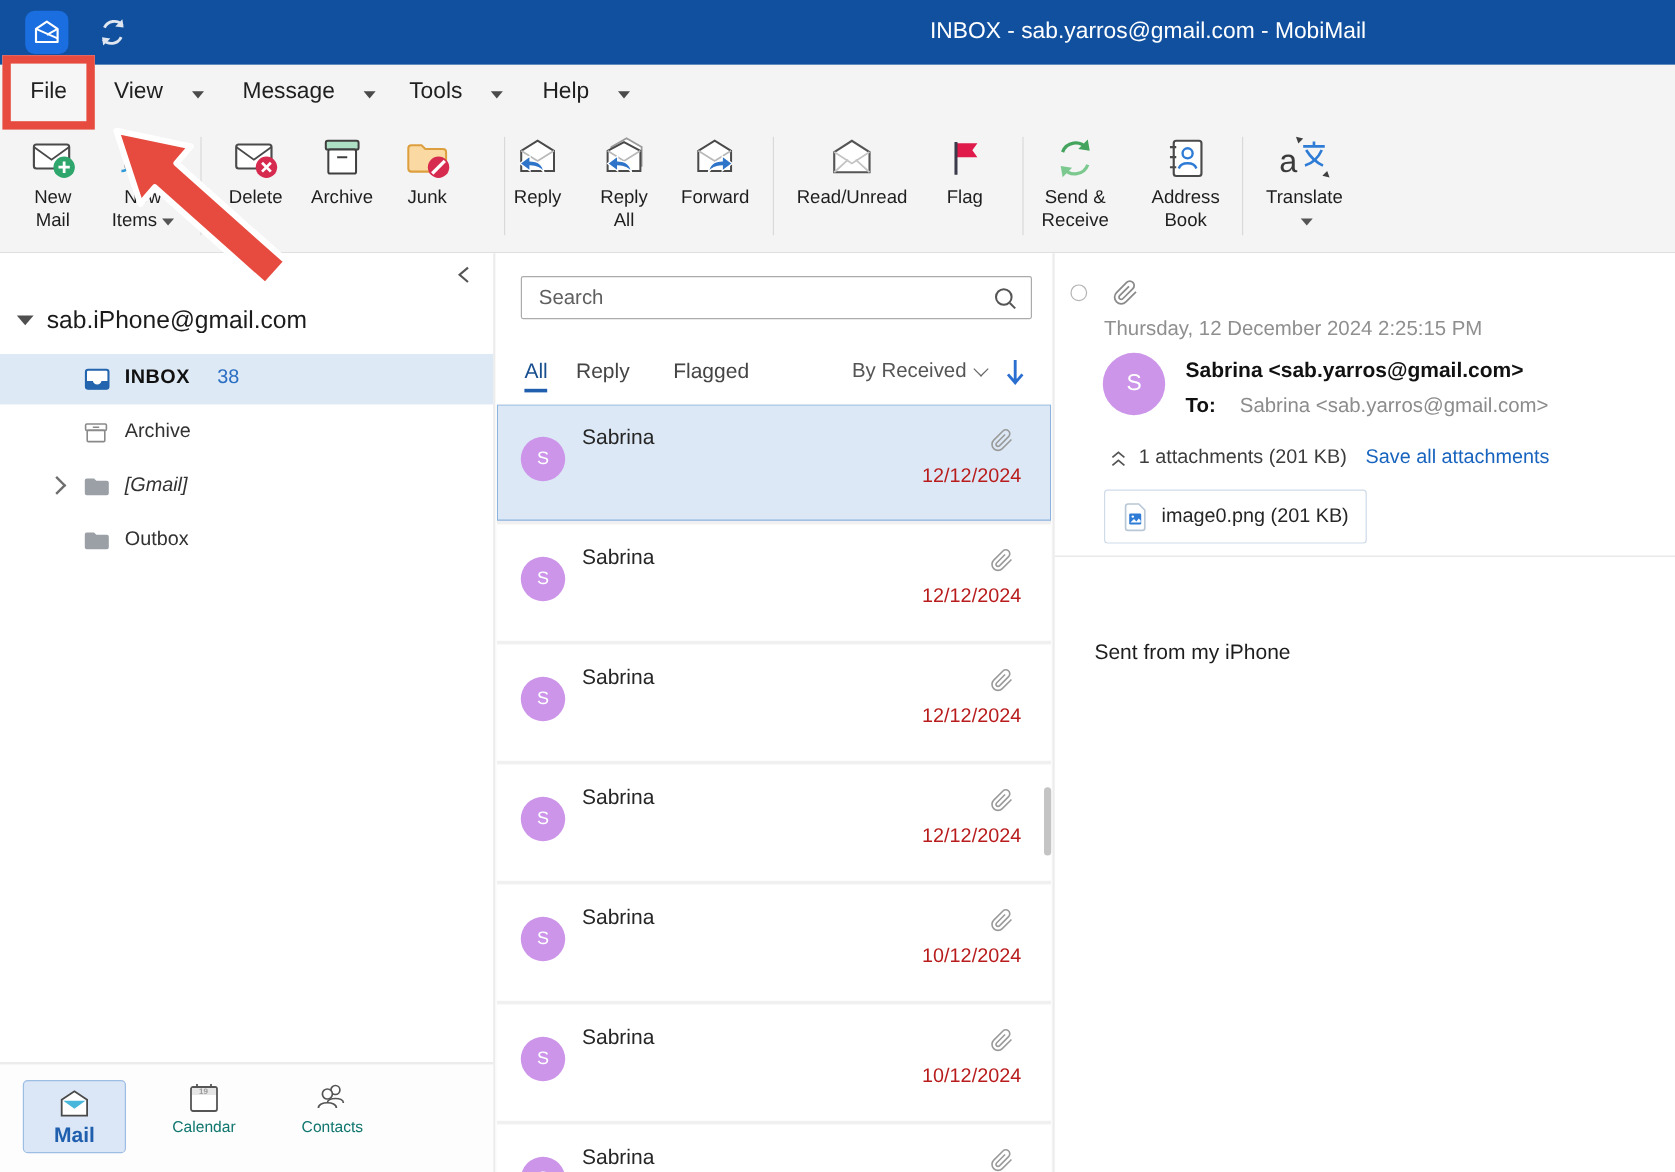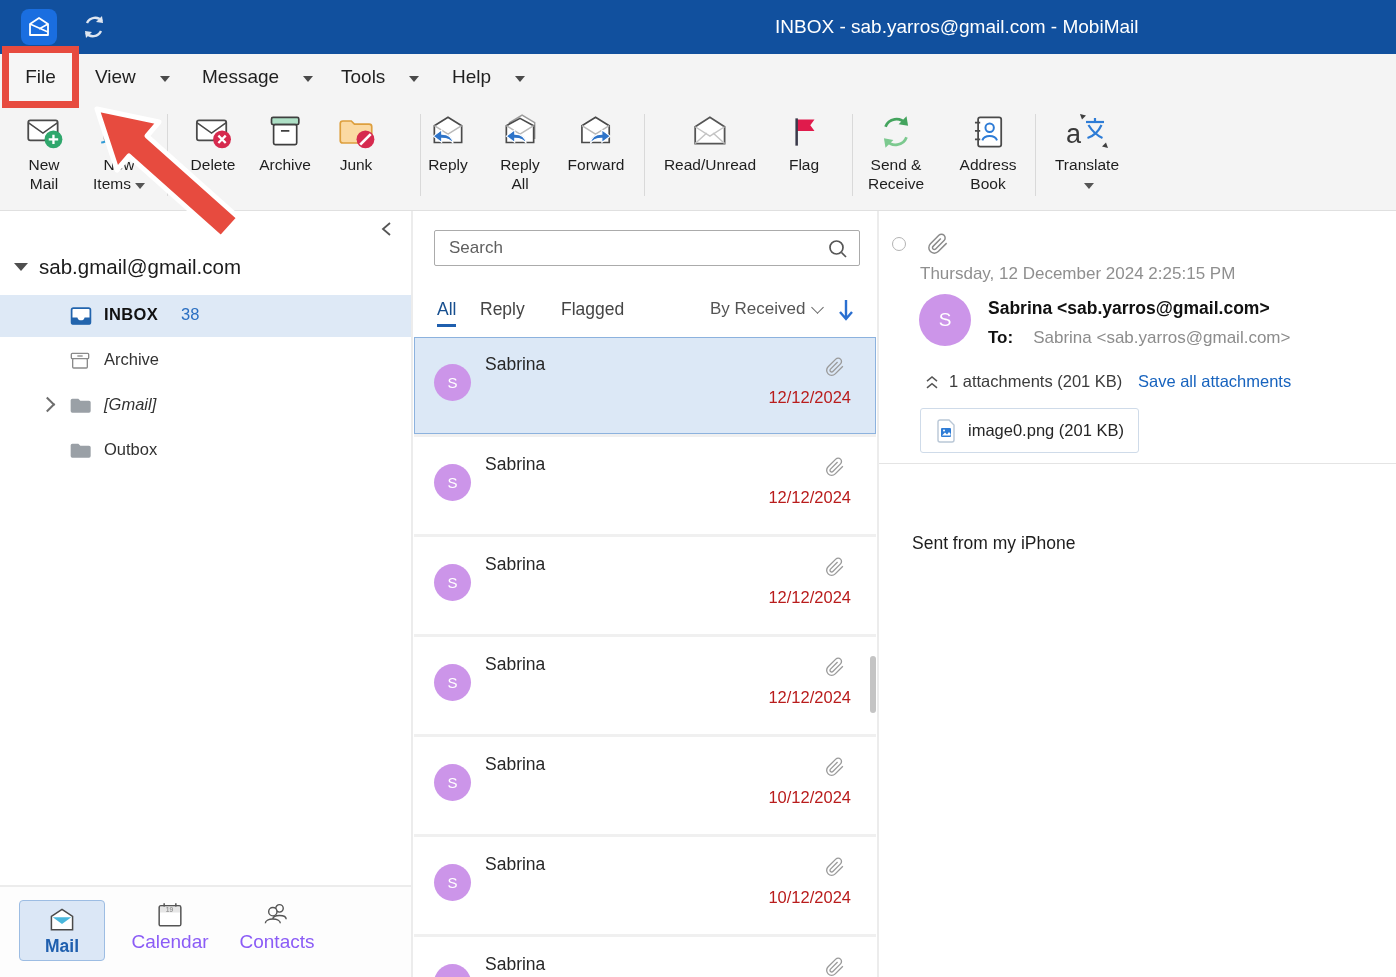--- a/index.html
+++ b/index.html
@@ -38,21 +38,21 @@
   .frow .f-ico{position:absolute;left:68px;top:8px;}
   .frow .f-name{position:absolute;left:104px;top:10px;font-size:16.5px;color:#323232;}
   .inbox-row{background:#dee9f6;}
   .inbox-row .f-name{font-weight:bold;color:#111;letter-spacing:.4px;}
   .f-count{position:absolute;left:181px;top:10px;font-size:16.5px;color:#2a6fc2;}
   .gm-chev{position:absolute;left:42px;top:14px;width:9px;height:9px;border-top:2px solid #6e6e6e;border-right:2px solid #6e6e6e;transform:rotate(45deg);}
   .italic{font-style:italic;}
   .bottomnav{position:absolute;left:0;bottom:0;width:100%;height:90px;border-top:2px solid #ececec;background:#fdfdfd;}
   .nav-btn{position:absolute;top:13px;text-align:center;cursor:default;}
   .nav-btn svg{display:block;margin:0 auto;}
-  .nav-label{font-size:19px;color:#8b5cf6;margin-top:1px;}
+  .nav-label{font-size:13px;color:#0f766e;margin-top:1px;}
   .nav-mail{left:19px;width:86px;height:60px;background:#dbe7f6;border:1px solid #9dbde3;border-radius:4px;padding-top:4px;box-sizing:border-box;height:61px;}
   .nav-mail .nav-label{color:#1f5fae;font-weight:bold;font-size:17.5px;}
   
   .listpane{width:464px;border-right:2px solid #ececec;position:relative;background:#fff;flex:none;}
   .search{position:absolute;left:21px;top:19px;width:426px;height:36px;border:1px solid #ababab;border-radius:2px;background:#fff;box-sizing:border-box;}
   .search input{position:absolute;left:0;top:0;width:100%;height:100%;border:0;outline:0;background:transparent;
                 padding:0 40px 0 14px;font-size:17px;font-family:inherit;color:#222;box-sizing:border-box;}
   .search input::placeholder{color:#5f5f5f;opacity:1;}
   .search svg{position:absolute;right:10px;top:7px;}
   .filterbar{position:absolute;left:0;top:84px;width:100%;height:34px;}
@@ -280,21 +280,21 @@
 
   <div class="main">
 
     <div class="sidebar">
       <svg class="collapse" width="16" height="16" viewBox="0 0 16 16">
         <path d="M11 2 L4 8 L11 14" fill="none" stroke="#555" stroke-width="1.8"></path>
       </svg>
 
       <div class="account">
         <span class="acct-tri"></span>
-        <span>sab.gmail@gmail.com</span>
+        <span>sab.iPhone@gmail.com</span>
       </div>
 
       <div class="frow inbox-row" style="top:84px">
         <svg class="f-ico" width="26" height="26" viewBox="0 0 36 36">
           <rect x="5" y="7" width="26" height="22" rx="2.5" fill="#fff" stroke="#2264ad" stroke-width="2.4"></rect>
           <path d="M5 20 h8 q1 4 5 4 t5 -4 h8 v7 q0 2.5 -2.5 2.5 h-21 q-2.5 0 -2.5 -2.5 z" fill="#2264ad"></path>
         </svg>
         <span class="f-name">INBOX</span>
         <span class="f-count">38</span>
       </div>

